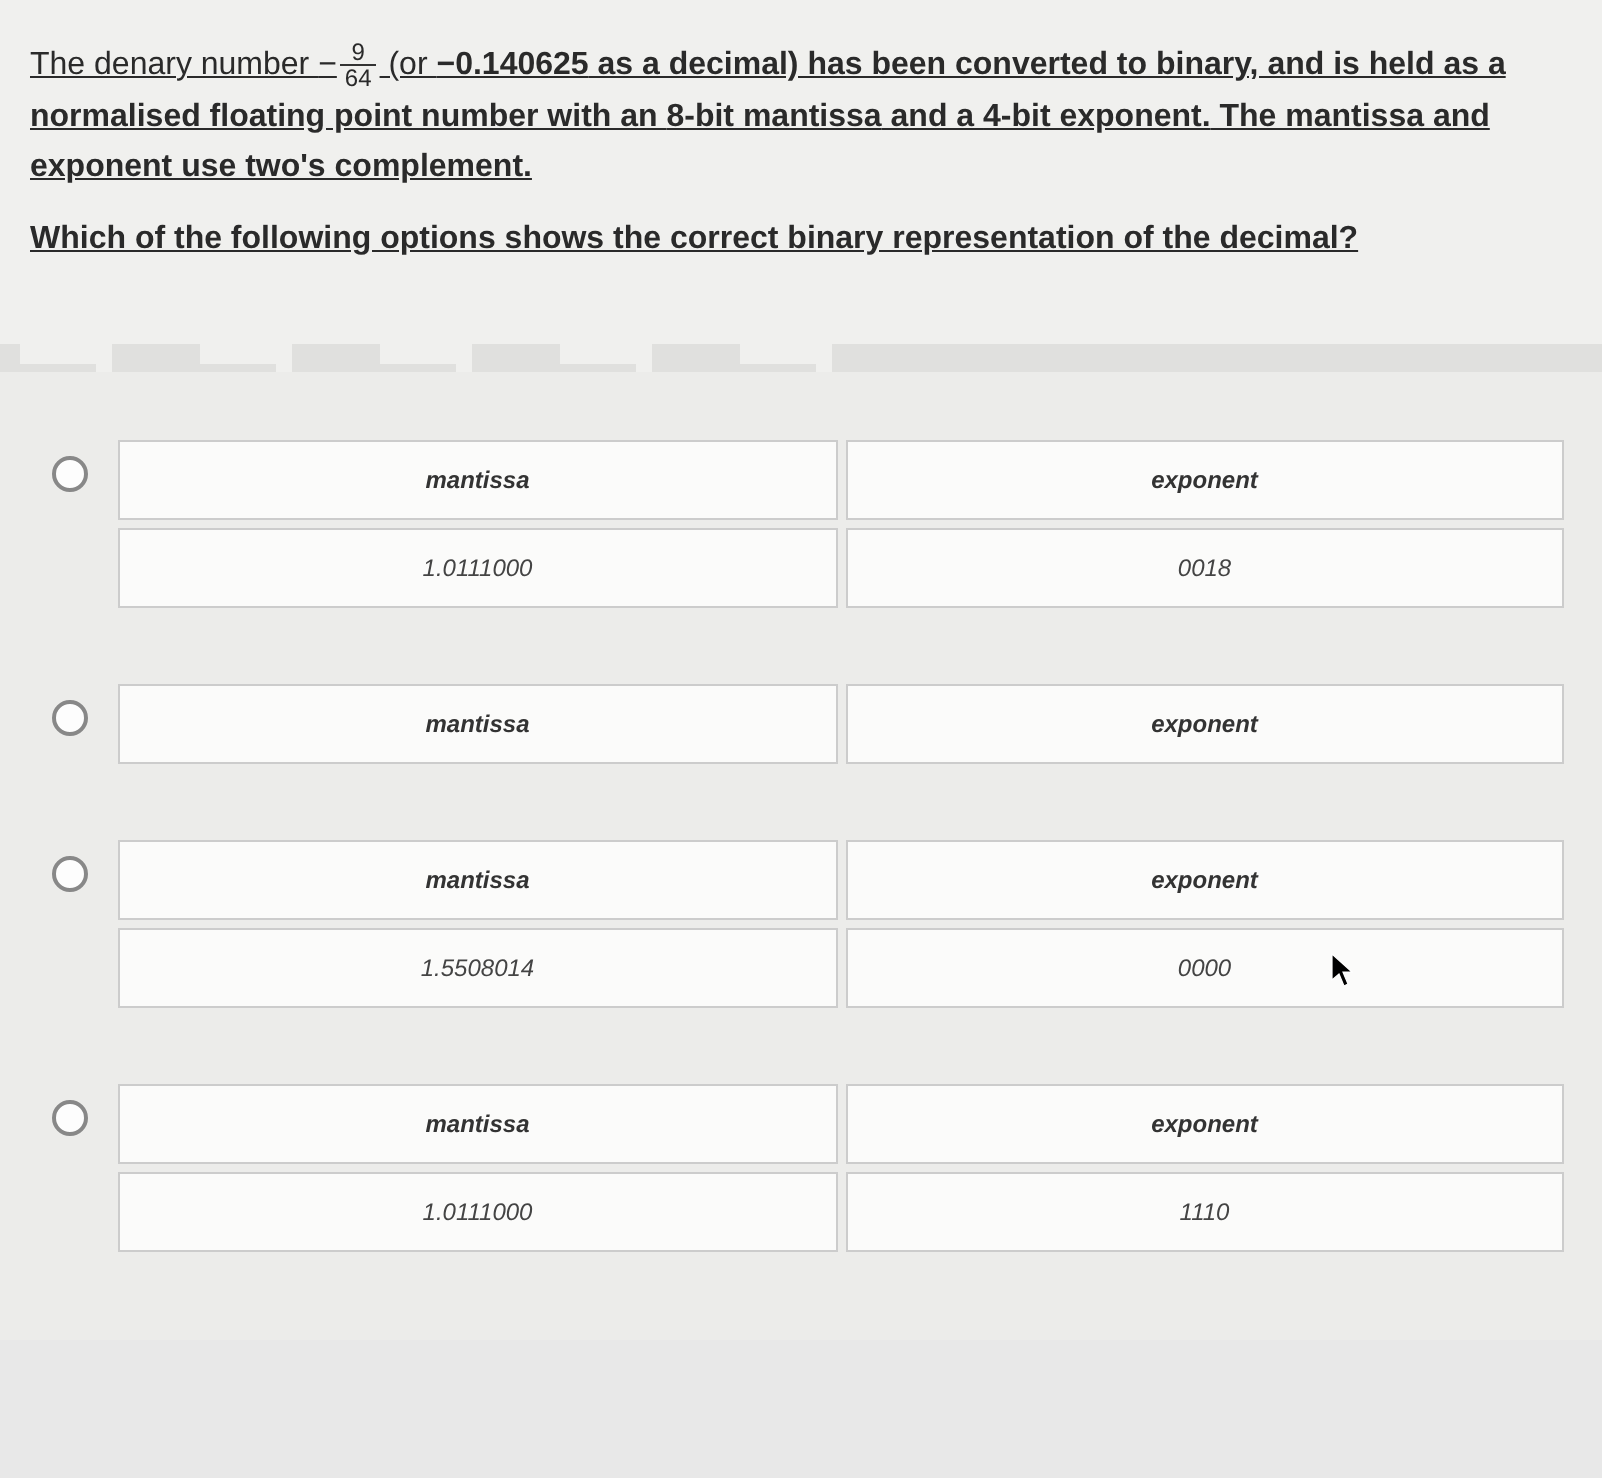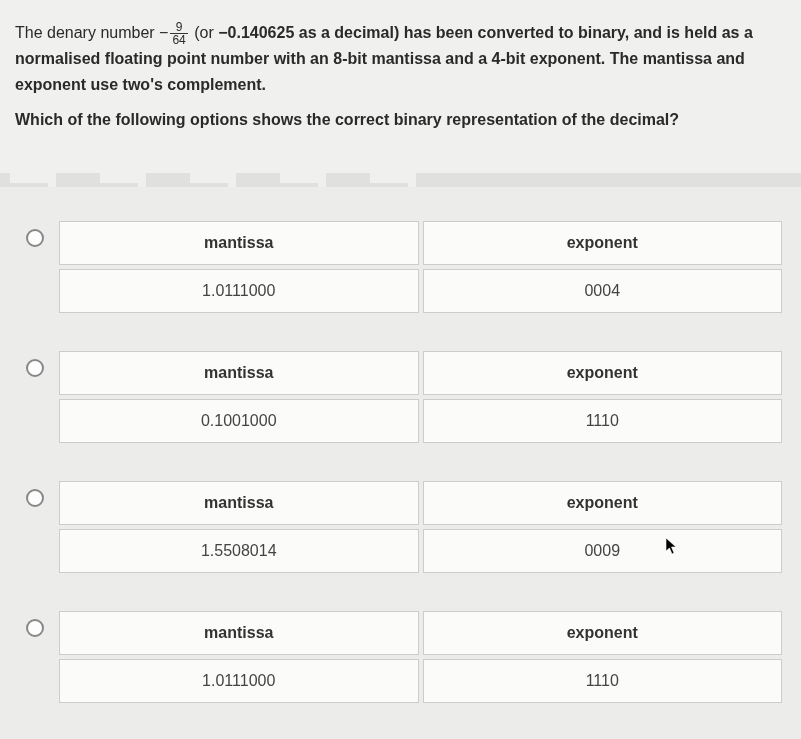--- a/index.html
+++ b/index.html
@@ -16,20 +16,21 @@
     .question-panel {
       background: #f0f0ee;
       padding: 20px 20px 30px 15px;
       line-height: 1.6;
       font-size: 16px;
       color: #2a2a2a;
     }
     .question-panel p {
       margin-bottom: 10px;
       font-weight: 500;
+      text-decoration: underline;
     }
     .question-panel .bold {
       font-weight: 700;
     }
     .frac {
       display: inline-block;
       vertical-align: middle;
       text-align: center;
       font-size: 12px;
       line-height: 1;
@@ -83,22 +84,23 @@
       width: 100%;
       border-collapse: separate;
       border-spacing: 4px;
       table-layout: fixed;
     }
     table.answer td {
       background: #fbfbfa;
       border: 1px solid #ccc;
       padding: 12px 8px;
       text-align: center;
-      font-size: 16px;
+      font-size: 12px;
       color: #444;
+      font-style: italic;
     }
     table.answer tr.header td {
       font-weight: 600;
       color: #333;
     }
     .cursor-icon {
       position: absolute;
       pointer-events: none;
     }
     .hints-bar {
@@ -146,61 +148,57 @@
     </div>
     <div class="table-col">
       <table class="answer">
         <tbody>
             <tr class="header">
           <td>mantissa</td>
           <td>exponent</td>
         </tr>
         <tr>
           <td>1.0111000</td>
-          <td>0004</td>
+          <td>0018</td>
         </tr>
       </tbody>
         </table>
     </div>
   </div>
 
   <div class="option-row">
     <div class="radio-col">
       <div class="radio"></div>
     </div>
     <div class="table-col">
       <table class="answer">
         <tbody>
             <tr class="header">
           <td>mantissa</td>
           <td>exponent</td>
-        </tr>
-        <tr>
-          <td>0.1001000</td>
-          <td>1110</td>
         </tr>
       </tbody>
         </table>
     </div>
   </div>
 
   <div class="option-row rel">
     <div class="radio-col">
       <div class="radio"></div>
     </div>
     <div class="table-col rel">
       <table class="answer">
         <tbody>
             <tr class="header">
           <td>mantissa</td>
           <td>exponent</td>
         </tr>
         <tr>
           <td>1.5508014</td>
-          <td>0009</td>
+          <td>0000</td>
         </tr>
       </tbody>
         </table>
       <svg class="cursor-icon" style="left:610px; top:60px;" width="14" height="18" viewBox="0 0 14 18">
         <path d="M1 1 L1 14 L4.5 11 L7 17 L9 16 L6.5 10 L11 10 Z" fill="#000" stroke="#fff" stroke-width="0.6"></path>
       </svg>
     </div>
   </div>
 
   <div class="option-row">

